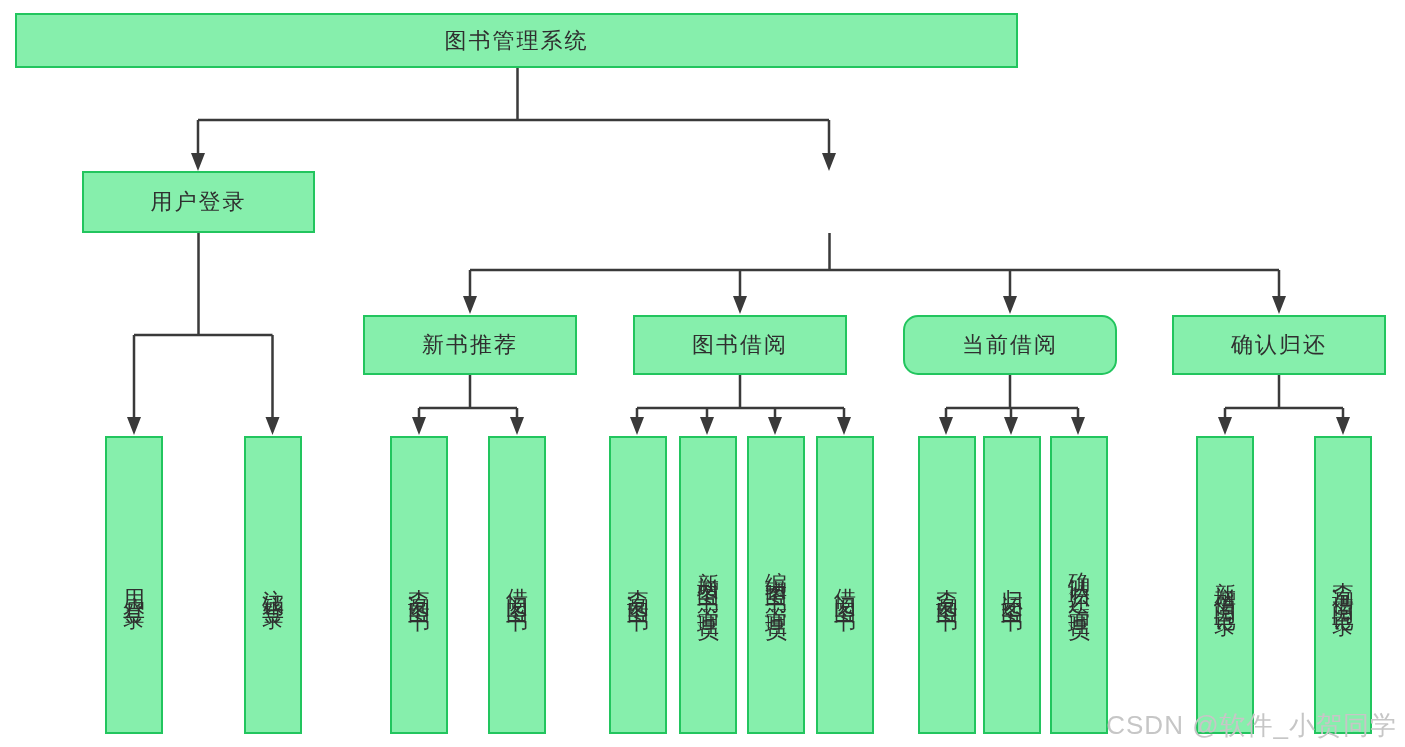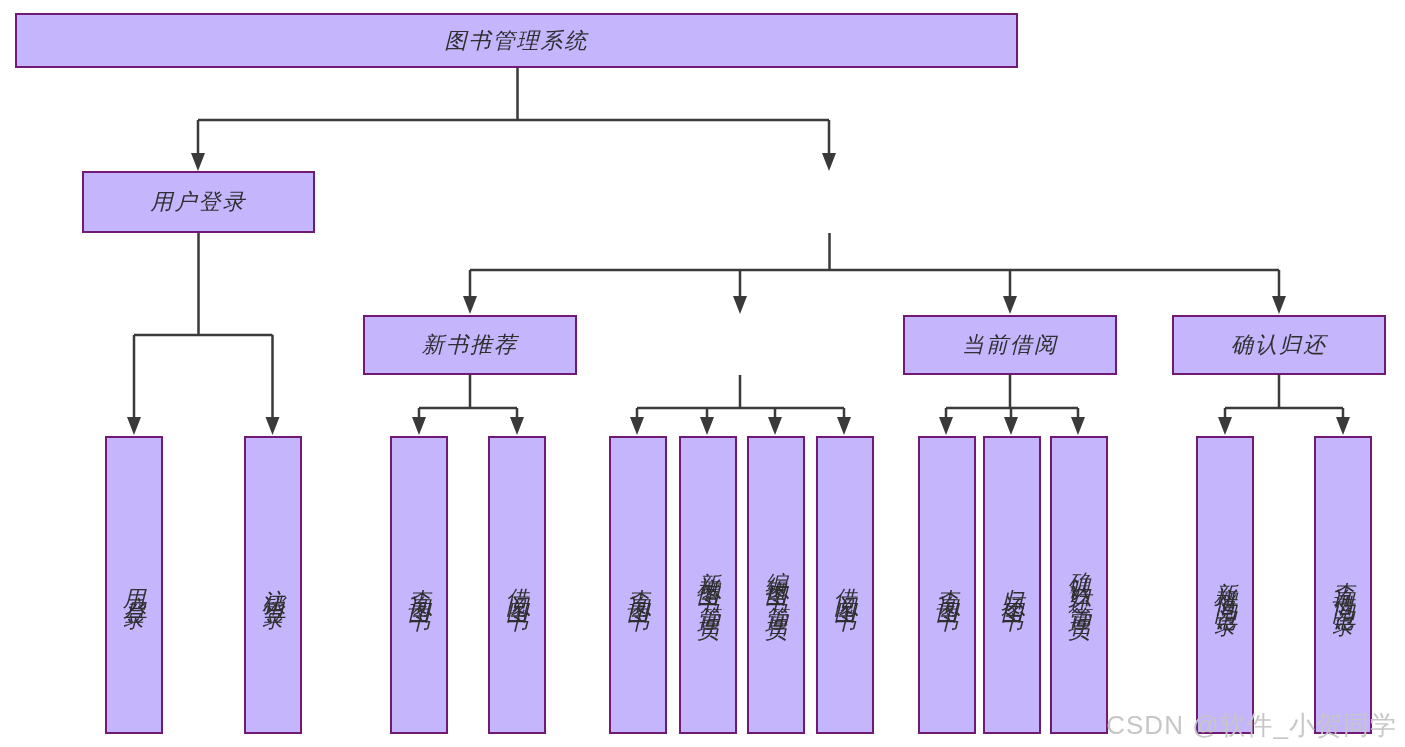--- a/index.html
+++ b/index.html
@@ -12,28 +12,27 @@
     font-family: "Liberation Sans", "DejaVu Sans", sans-serif;
     overflow: hidden;
   }
   #connectors {
     position: absolute;
     left: 0; top: 0;
     width: 1405px; height: 747px;
   }
   .node {
     position: absolute;
-    border: 2px solid #701a75;
-    background: #c4b5fd;
+    border: 2px solid #22c55e;
+    background: #86efac;
     color: #2f2f2f;
     display: flex;
     align-items: center;
     justify-content: center;
     text-align: center;
-    font-style: italic;
   }
   .node.h {
     font-size: 22px;
     letter-spacing: 2px;
     white-space: nowrap;
   }
   .node.v {
     writing-mode: vertical-rl;
     font-size: 22px;
     letter-spacing: 7px;
@@ -84,21 +83,22 @@
              M1071 417 L1085 417 L1078 435 Z
              M1218 417 L1232 417 L1225 435 Z
              M1336 417 L1350 417 L1343 435 Z"></path>
   </svg>
 
   <div class="node h root" style="left:15px; top:13px; width:1003px; height:55px;">图书管理系统</div>
 
   <div class="node h" style="left:82px; top:171px; width:233px; height:62px;">用户登录</div>
 
   <div class="node h" style="left:363px; top:315px; width:214px; height:60px;">新书推荐</div>
-  <div class="node h" style="left:903px; top:315px; width:214px; height:60px;">当前借阅</div>
+  <div class="node h" style="left:633px; top:315px; width:214px; height:60px;">图书借阅</div>
+  <div class="node h" style="left:903px; top:315px; width:214px; height:60px;border-radius:15px;">当前借阅</div>
   <div class="node h" style="left:1172px; top:315px; width:214px; height:60px;">确认归还</div>
 
   <div class="node v" style="left:105px; top:436px; width:58px; height:298px;">用户登录</div>
   <div class="node v" style="left:244px; top:436px; width:58px; height:298px;">注销登录</div>
 
   <div class="node v" style="left:390px; top:436px; width:58px; height:298px;">查询图书</div>
   <div class="node v" style="left:488px; top:436px; width:58px; height:298px;">借阅图书</div>
 
   <div class="node v" style="left:609px; top:436px; width:58px; height:298px;">查询图书</div>
   <div class="node v" style="left:679px; top:436px; width:58px; height:298px;">新增图书（管理员）</div>

